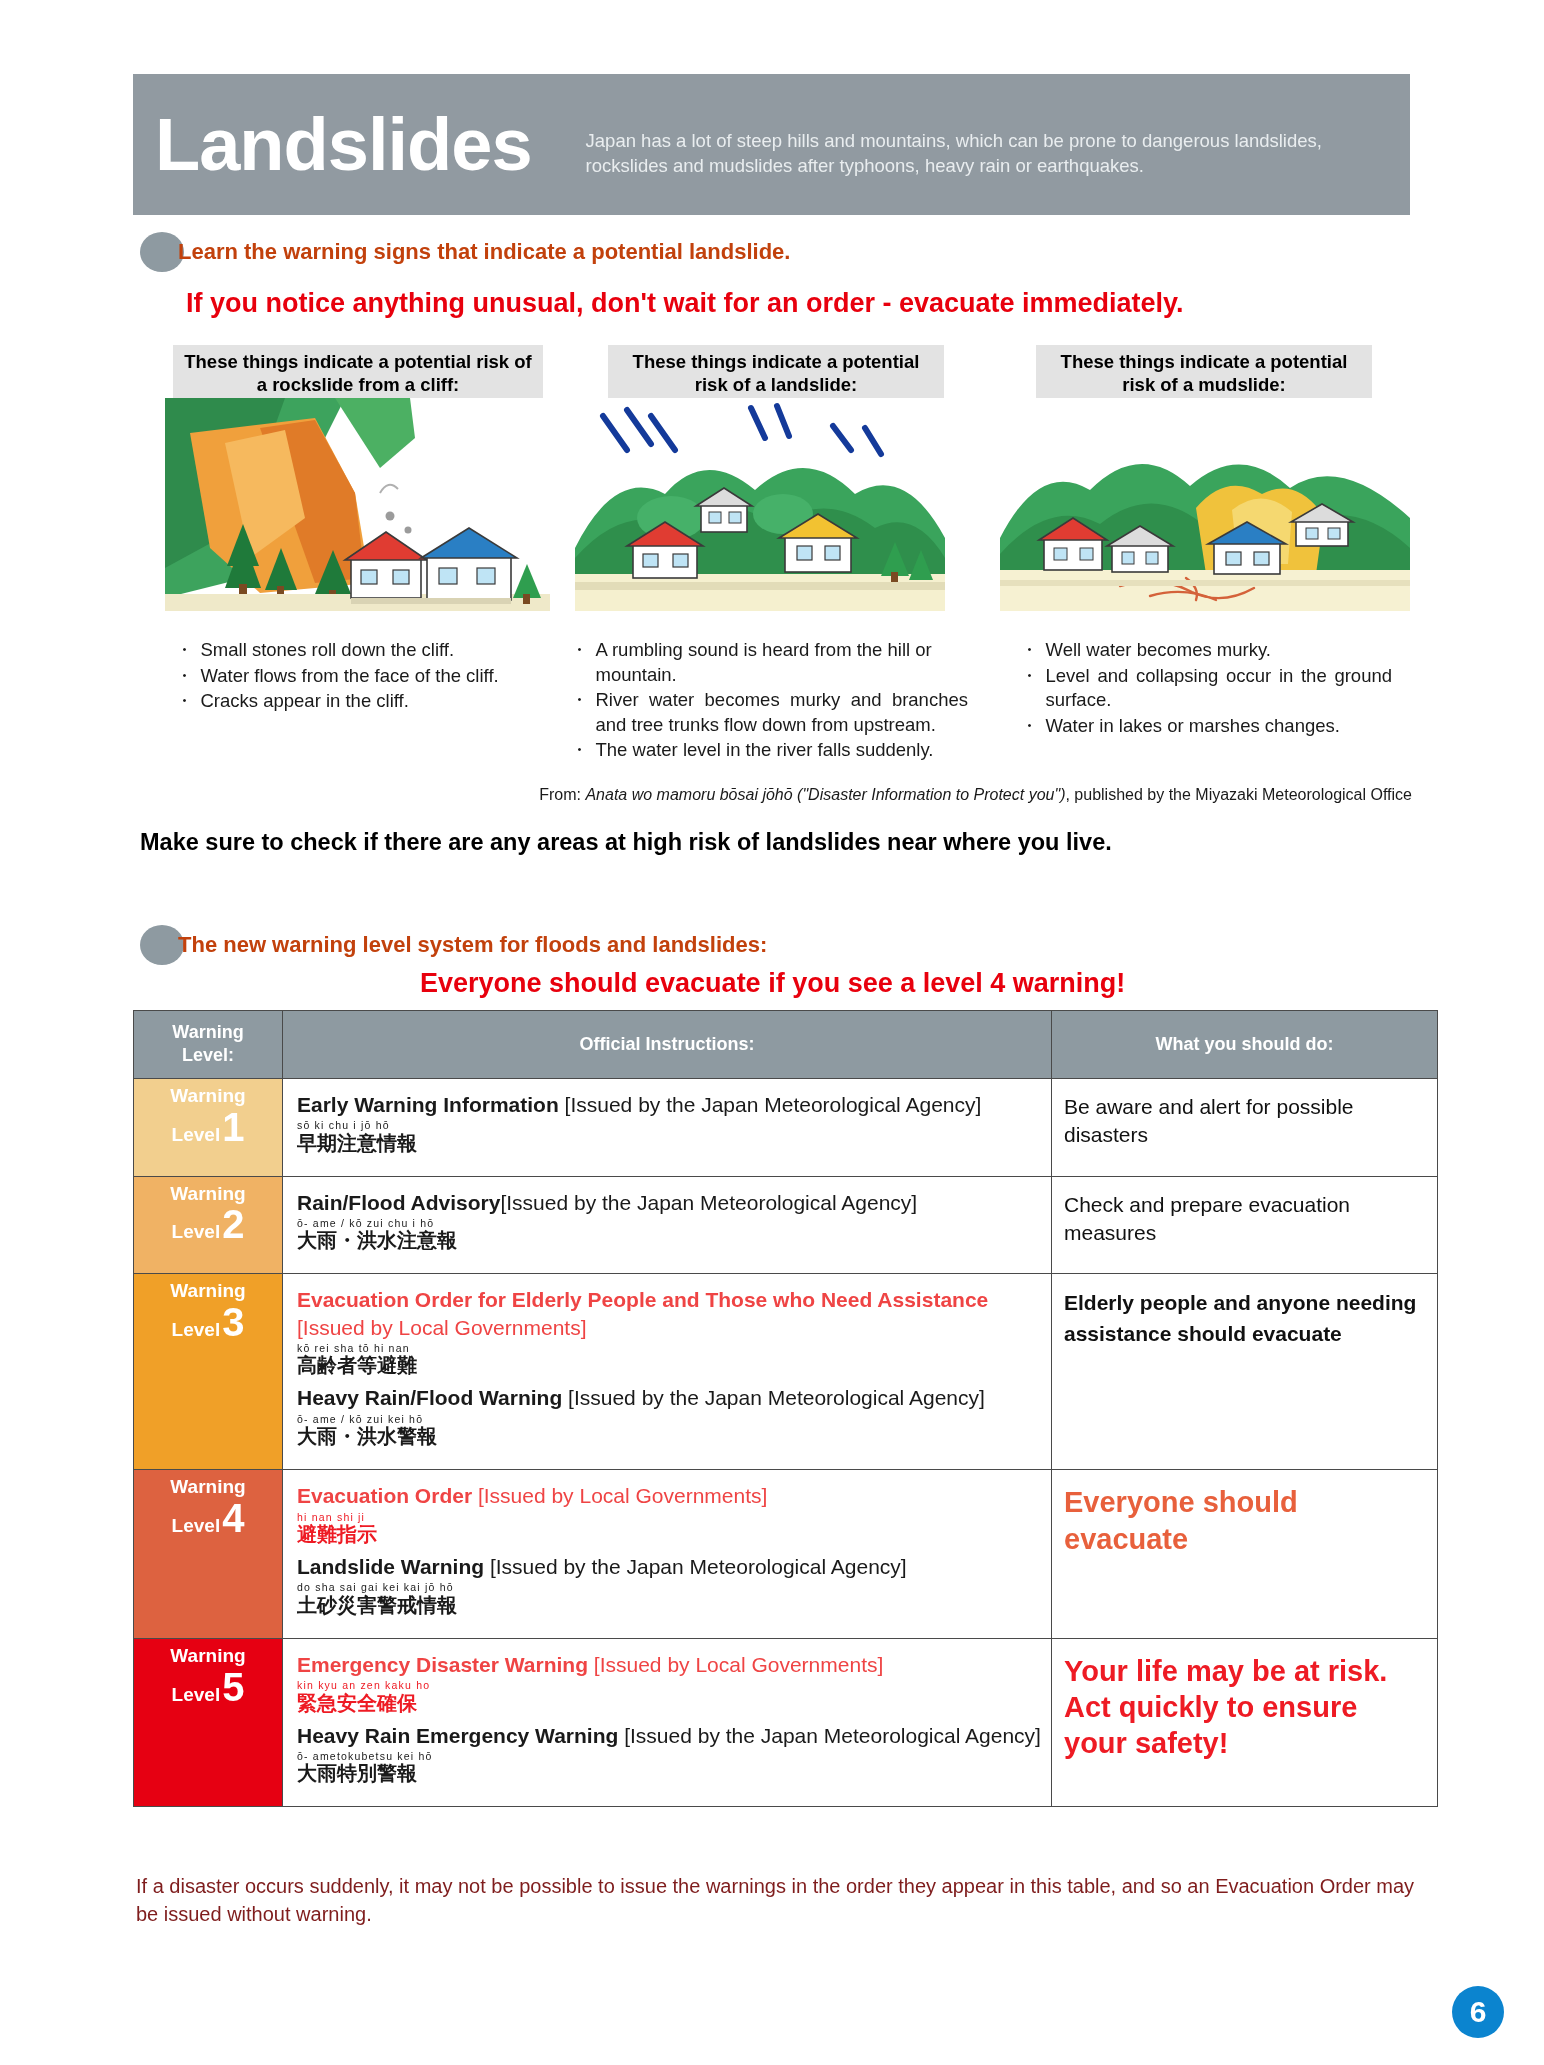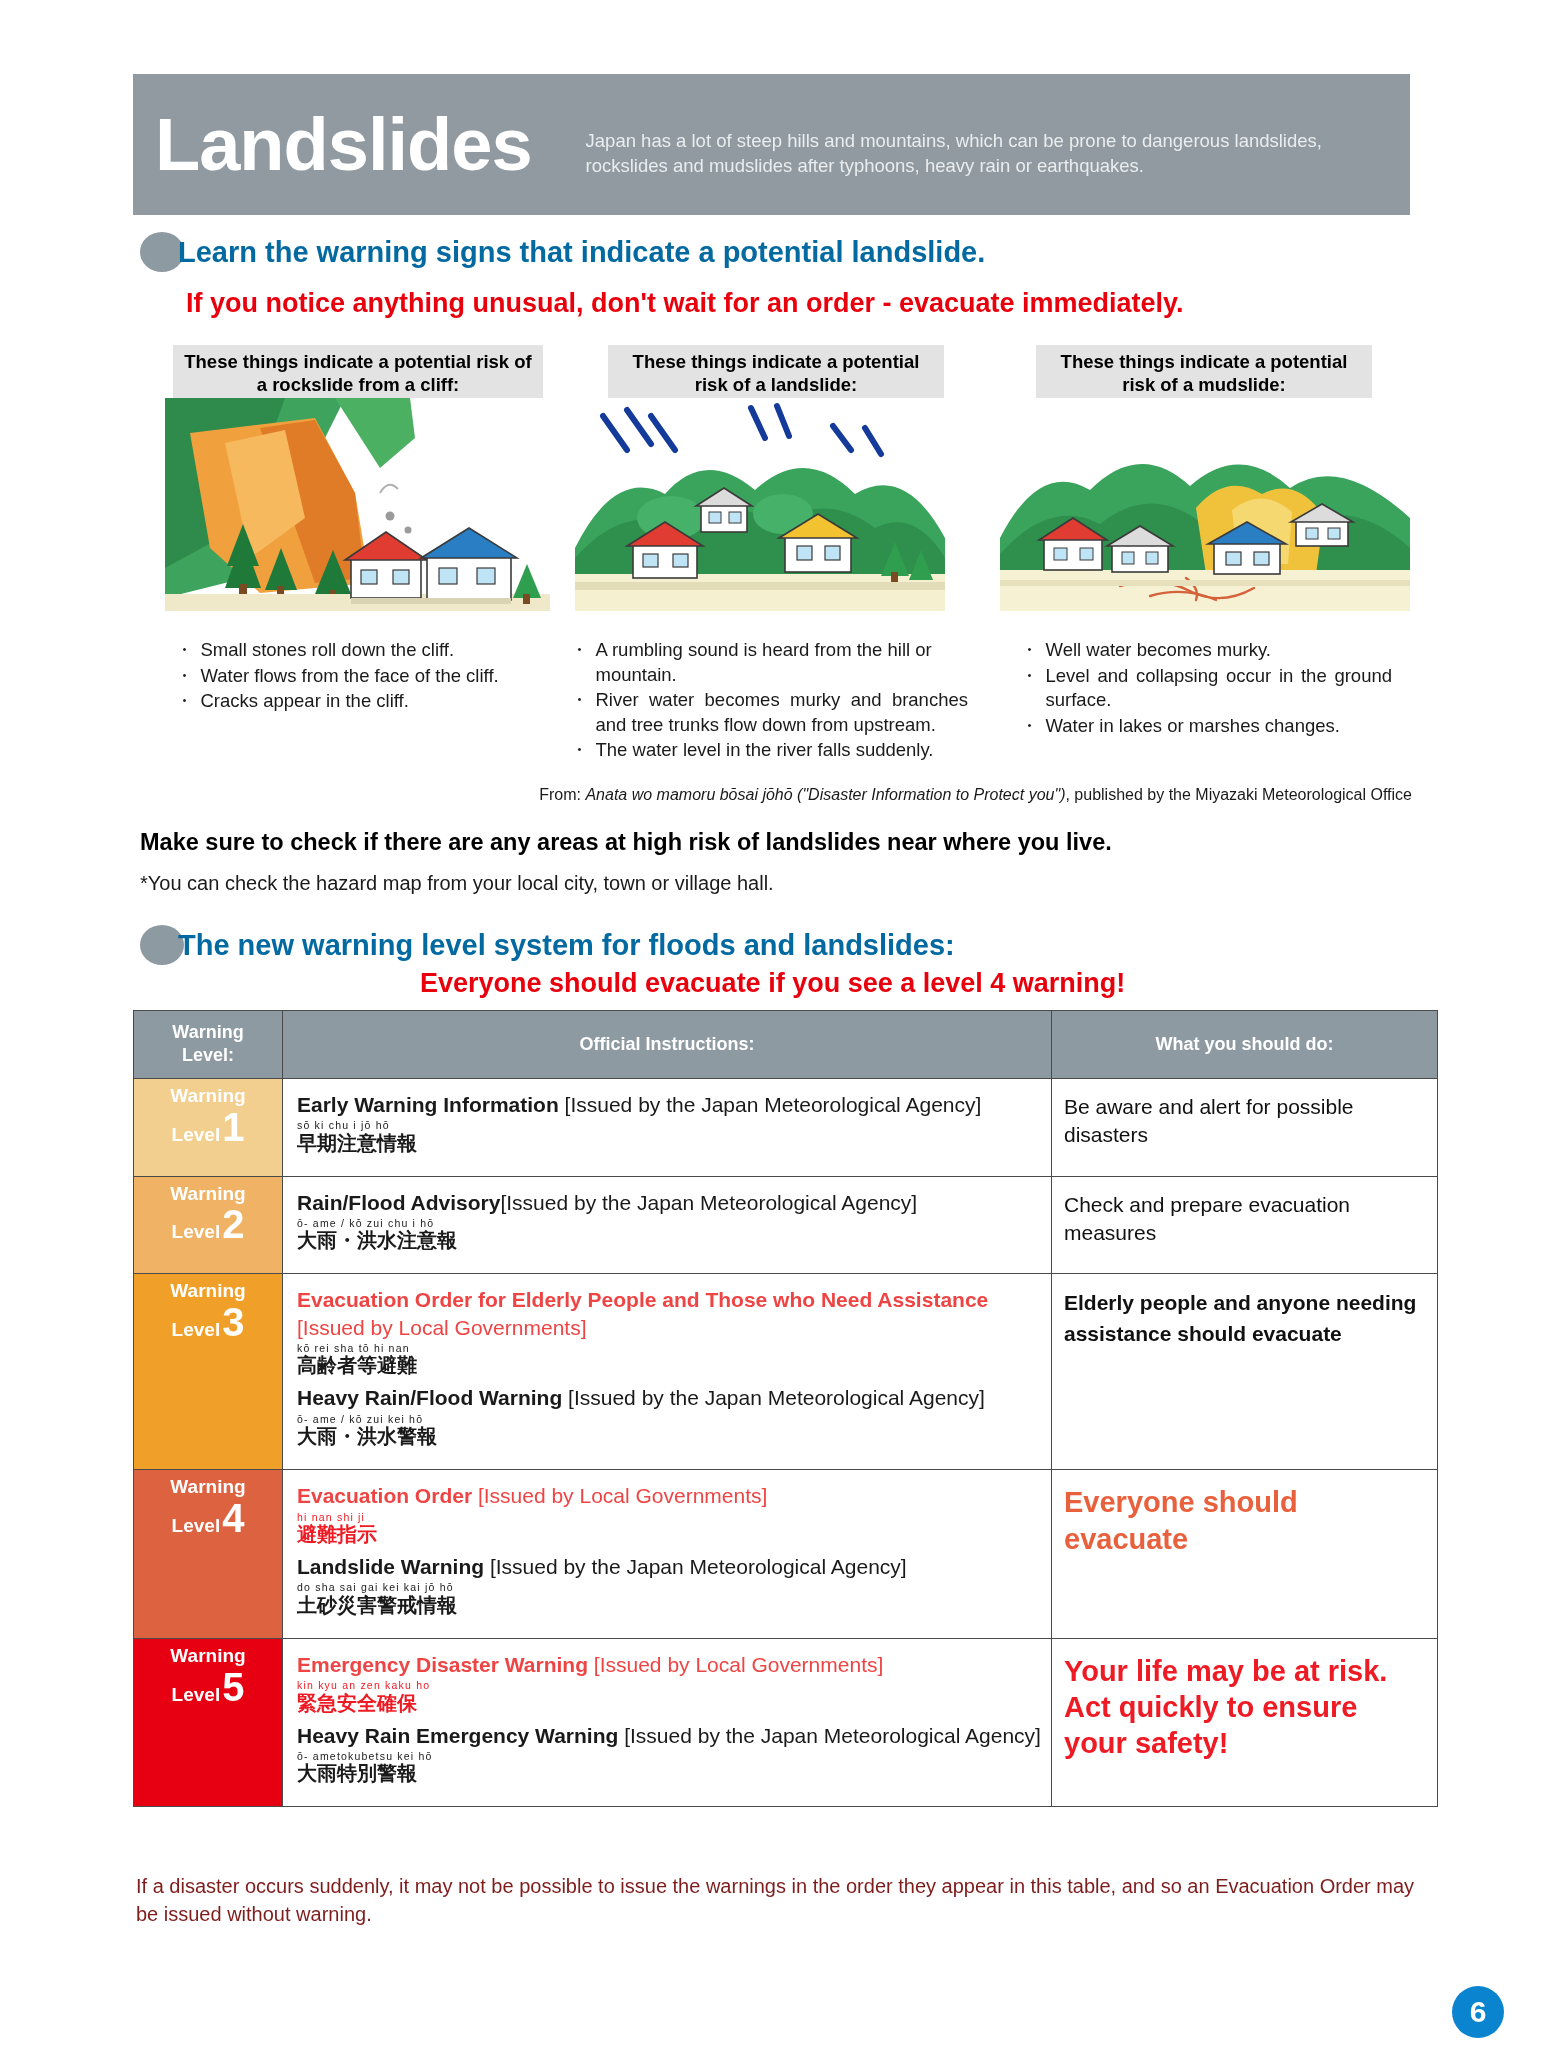--- a/index.html
+++ b/index.html
@@ -22,21 +22,21 @@
   .banner-sub{
     color:#e9edef;font-size:18.5px;line-height:1.35;margin-left:54px;
     max-width:760px;margin-top:18px;
   }
 
   
   .sec-head{position:absolute;display:flex;align-items:center;}
   .bullet-circle{
     width:44px;height:40px;border-radius:50%;background:#8e9aa1;flex:0 0 auto;
   }
-  .sec-head-text{font-size:29px;font-weight:bold;margin-left:-6px;color:#0369a1;}
+  .sec-head-text{font-size:22px;font-weight:bold;margin-left:-6px;color:#c2410c;}
 
   .red-line{
     position:absolute;color:#e8000d;font-weight:bold;font-size:27px;
   }
 
   
   .panel-caption{
     position:absolute;background:#e3e3e3;color:#000;font-weight:bold;
     font-size:18.5px;text-align:center;line-height:1.25;padding:5px 8px;
     box-sizing:border-box;
@@ -314,21 +314,20 @@
         <span class="dot">・</span>
         <span class="txt">Water in lakes or marshes changes.</span>
       </div>
   </div>
 
   <div class="source-line" style="left:200px;top:786px;width:1212px;">
     <span>From: </span><i>Anata wo mamoru bōsai jōhō ("Disaster Information to Protect you")</i><span>, published by the Miyazaki Meteorological Office</span>
   </div>
 
   <div class="body-bold" style="left:140px;top:829px;">Make sure to check if there are any areas at high risk of landslides near where you live.</div>
-  <div class="body-note" style="left:140px;top:872px;">*You can check the hazard map from your local city, town or village hall.</div>
 
   <div class="sec-head" style="left:140px;top:925px;">
     <span class="bullet-circle"></span>
     <span class="sec-head-text">The new warning level system for floods and landslides:</span>
   </div>
   <div class="red-line" style="left:420px;top:968px;">Everyone should evacuate if you see a level 4 warning!</div>
 
   <table class="wtable">
     <thead>
       <tr>

